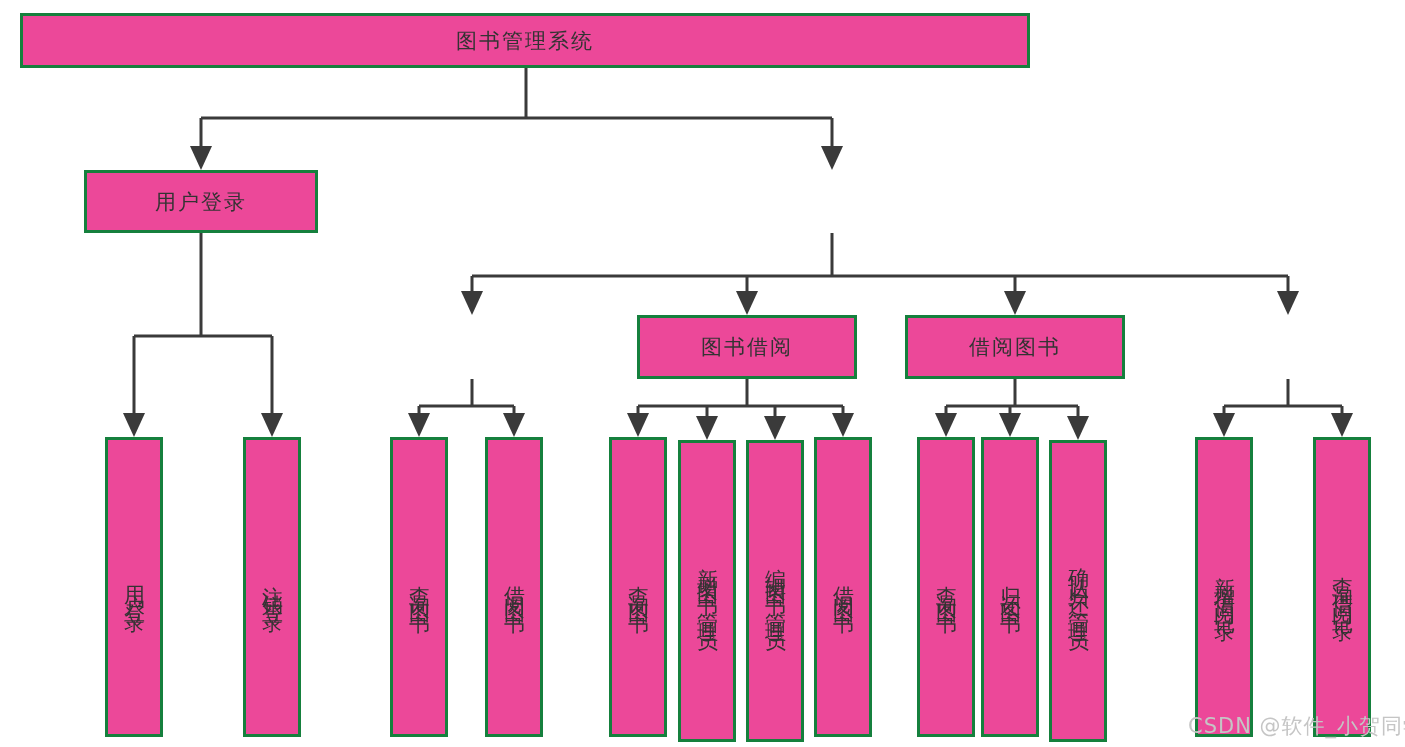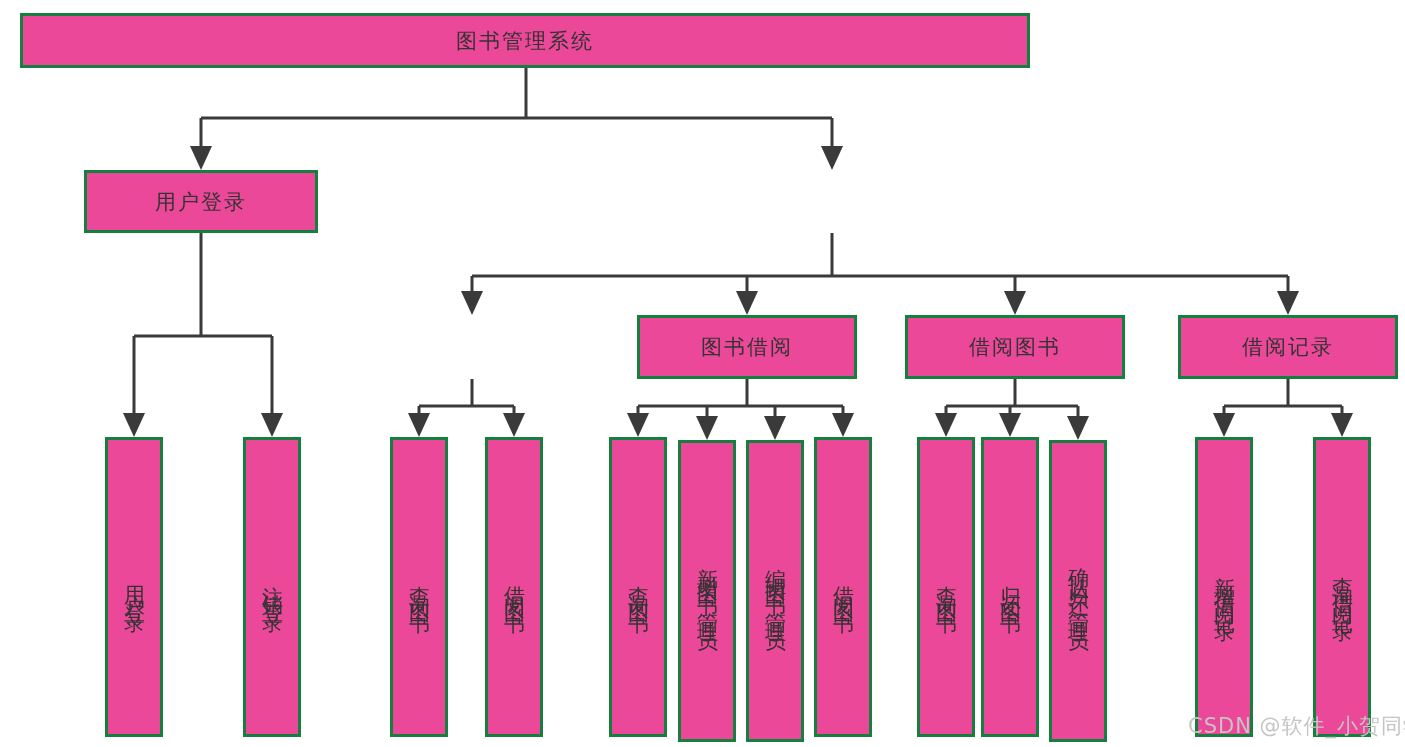--- a/index.html
+++ b/index.html
@@ -78,21 +78,20 @@
       <polygon points="1331,413 1353,413 1342,437"></polygon>
     </g>
   </svg>
 
   <div class="node h" style="left:20px;top:13px;width:1010px;height:55px;">图书管理系统</div>
 
   <div class="node h" style="left:84px;top:170px;width:234px;height:63px;">用户登录</div>
 
   <div class="node h" style="left:637px;top:315px;width:220px;height:64px;">图书借阅</div>
   <div class="node h" style="left:905px;top:315px;width:220px;height:64px;">借阅图书</div>
-  <div class="node h" style="left:1178px;top:315px;width:220px;height:64px;">借阅记录</div>
 
   <div class="node v" style="left:105px;top:437px;width:58px;height:300px;">用户登录</div>
   <div class="node v" style="left:243px;top:437px;width:58px;height:300px;">注销登录</div>
 
   <div class="node v" style="left:390px;top:437px;width:58px;height:300px;">查询图书</div>
   <div class="node v" style="left:485px;top:437px;width:58px;height:300px;">借阅图书</div>
 
   <div class="node v" style="left:609px;top:437px;width:58px;height:300px;">查询图书</div>
   <div class="node v" style="left:678px;top:440px;width:58px;height:302px;">新增图书（管理员）</div>
   <div class="node v" style="left:746px;top:440px;width:58px;height:302px;">编辑图书（管理员）</div>

